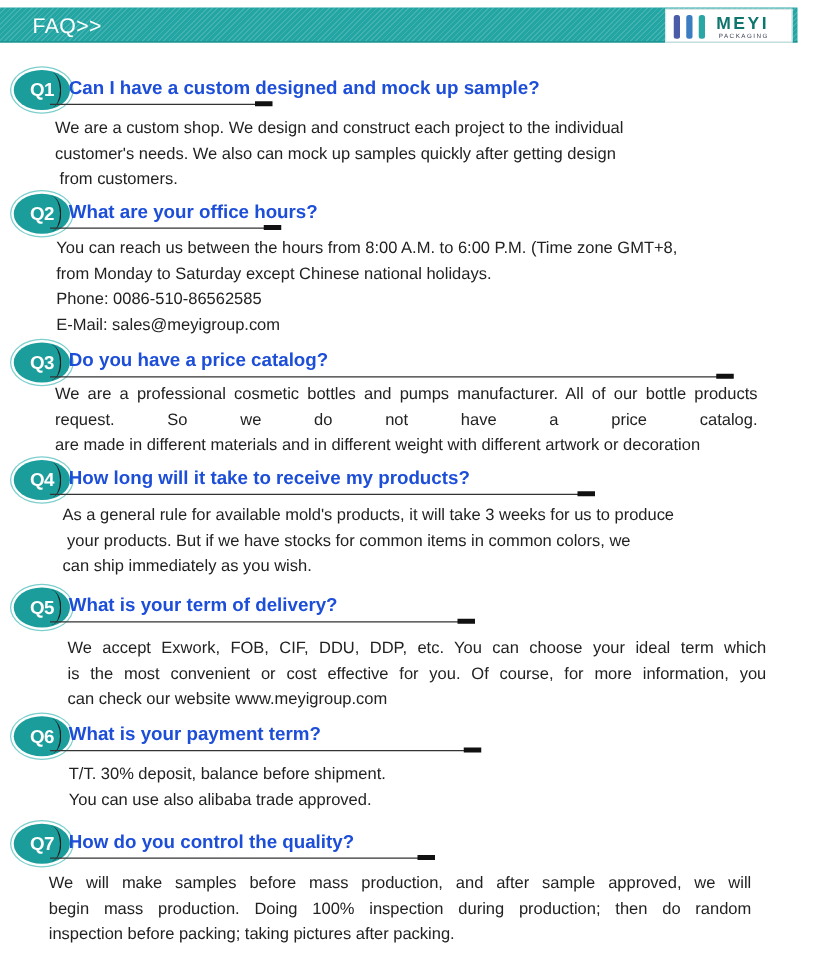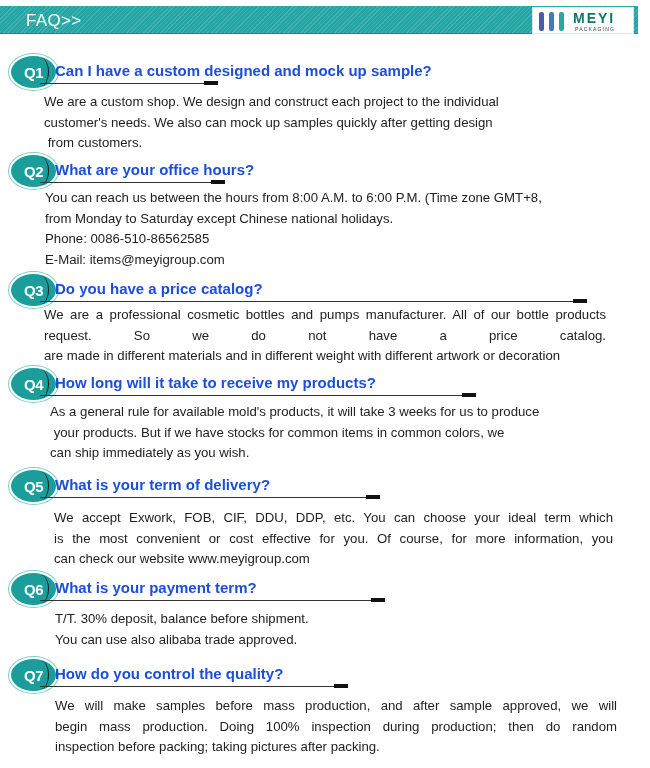--- a/index.html
+++ b/index.html
@@ -97,21 +97,21 @@
 <div class="faq" style="top:155px;">
   <div class="badge">Q2</div>
   <div class="badge-arc"></div>
   <div class="question">What are your office hours?</div>
   <div class="q-line" style="width:172px;"></div>
   <div class="q-accent" style="left:211px;"></div>
   <div class="answer" style="left:45px; top:33px;">
     <p>You can reach us between the hours from 8:00 A.M. to 6:00 P.M. (Time zone GMT+8,</p>
     <p>from Monday to Saturday except Chinese national holidays.</p>
     <p>Phone: 0086-510-86562585</p>
-    <p>E-Mail: items@meyigroup.com</p>
+    <p>E-Mail: sales@meyigroup.com</p>
   </div>
 </div>
 
 <div class="faq" style="top:274px;">
   <div class="badge">Q3</div>
   <div class="badge-arc"></div>
   <div class="question">Do you have a price catalog?</div>
   <div class="q-line" style="width:536px;"></div>
   <div class="q-accent" style="left:573px;"></div>
   <div class="answer justify" style="left:44px; top:31px; width:562px;">
@@ -158,18 +158,18 @@
     <p>You can use also alibaba trade approved.</p>
   </div>
 </div>
 
 <div class="faq" style="top:659px;">
   <div class="badge">Q7</div>
   <div class="badge-arc"></div>
   <div class="question">How do you control the quality?</div>
   <div class="q-line" style="width:296px;"></div>
   <div class="q-accent" style="left:334px;"></div>
-  <div class="answer justify" style="left:55px; top:37px; width:562px;">
+  <div class="answer justify" style="left:39px; top:37px; width:562px;">
     <p>We will make samples before mass production, and after sample approved, we will</p>
     <p>begin mass production. Doing 100% inspection during production; then do random</p>
     <p>inspection before packing; taking pictures after packing.</p>
   </div>
 </div>
 
 </body></html>

